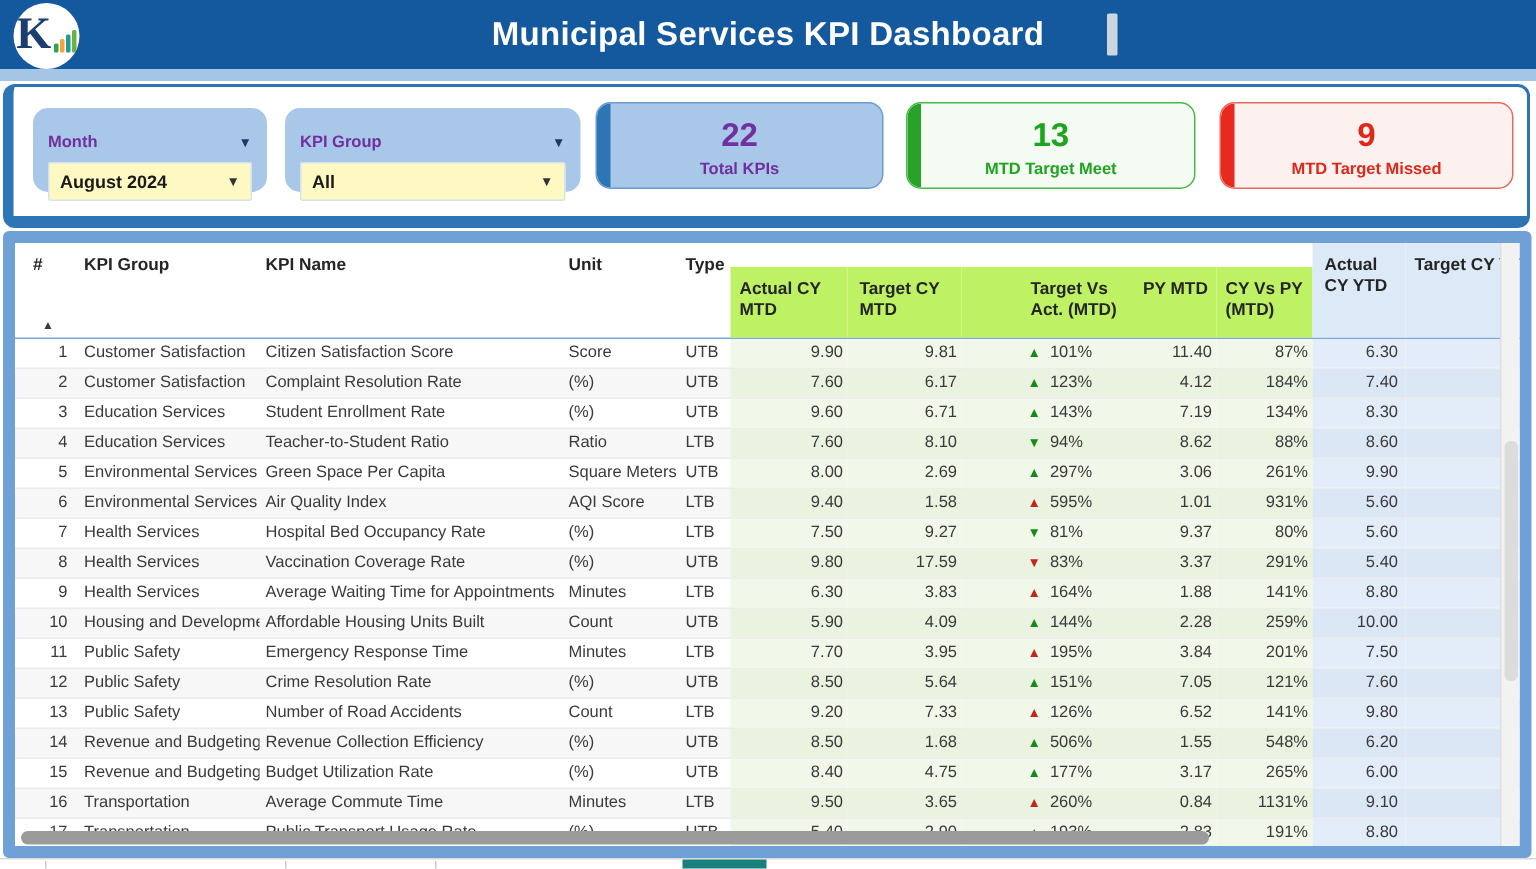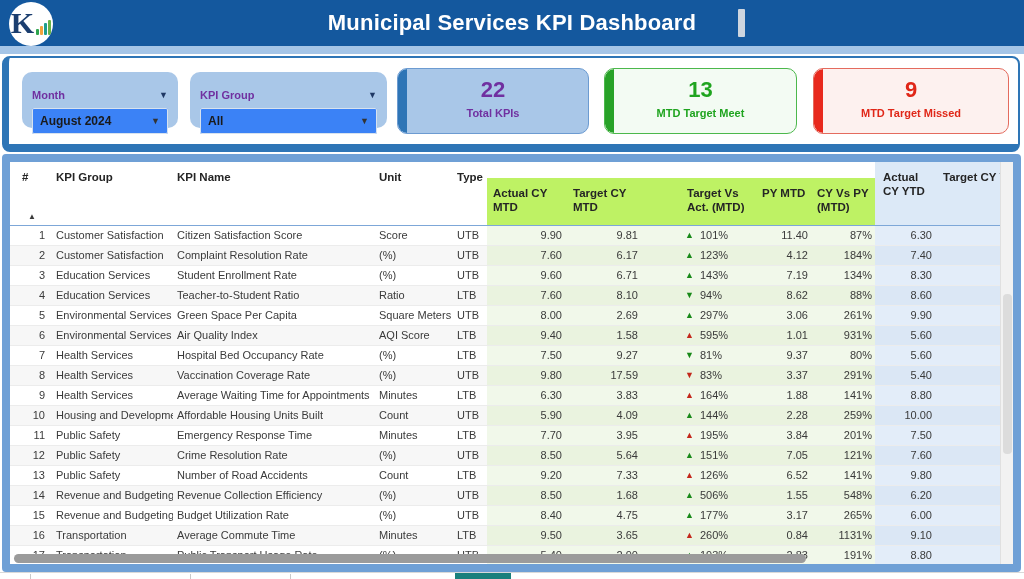--- a/index.html
+++ b/index.html
@@ -28,28 +28,28 @@
   .filter-panel { position:absolute; left:2px; top:56px; width:1018px; height:96px;
     background:#ffffff; border:2px solid #2E75B6; border-left-width:7px;
     border-bottom-width:8px; border-radius:8px; }
   .slicer { position:absolute; top:14px; height:56px; background:#A9C7E8;
     border-radius:10px; padding:14px 10px; }
   .slicer-month { left:13px; width:156px; }
   .slicer-group { left:181px; width:197px; }
   .slicer-head { display:flex; justify-content:space-between; align-items:center; height:18px;}
   .slicer-label { color:#7030A0; font-size:11px; font-weight:bold; }
   .chev { color:#1F3864; font-size:9px; line-height:1; }
-  .slicer-select { margin-top:4px; background:#3b82f6; height:26px; border-radius:2px;
+  .slicer-select { margin-top:4px; background:#fef9c3; height:26px; border-radius:2px;
     display:flex; align-items:center; justify-content:space-between; padding:0 8px;
     box-shadow:0 0 0 1px #d7e2ef inset; cursor:pointer;}
   .slicer-value { font-size:12px; font-weight:bold; color:#1a1a1a; }
   .slicer-select .chev { color:#333; }
 
   
-  .card { position:absolute; top:10px; height:66px; border-radius:10px;
+  .card { position:absolute; top:10px; height:58px; border-radius:10px;
     overflow:hidden; text-align:center; padding-top:8px; }
   .card .accent { position:absolute; left:0; top:0; bottom:0; width:9px;
     border-radius:9px 0 0 9px; }
   .card .num { font-size:22px; font-weight:bold; line-height:26px; }
   .card .lbl { font-size:11px; font-weight:bold; margin-top:4px; }
   .card-total { left:388px; width:192px; background:#A9C7E8; border:1px solid #6C9BD1;}
   .card-total .accent { background:#2E75B6; }
   .card-total .num, .card-total .lbl { color:#7030A0; }
   .card-meet { left:595px; width:193px; background:#F3FBF3; border:1.5px solid #4CB84C;}
   .card-meet .accent { background:#28A228; }

